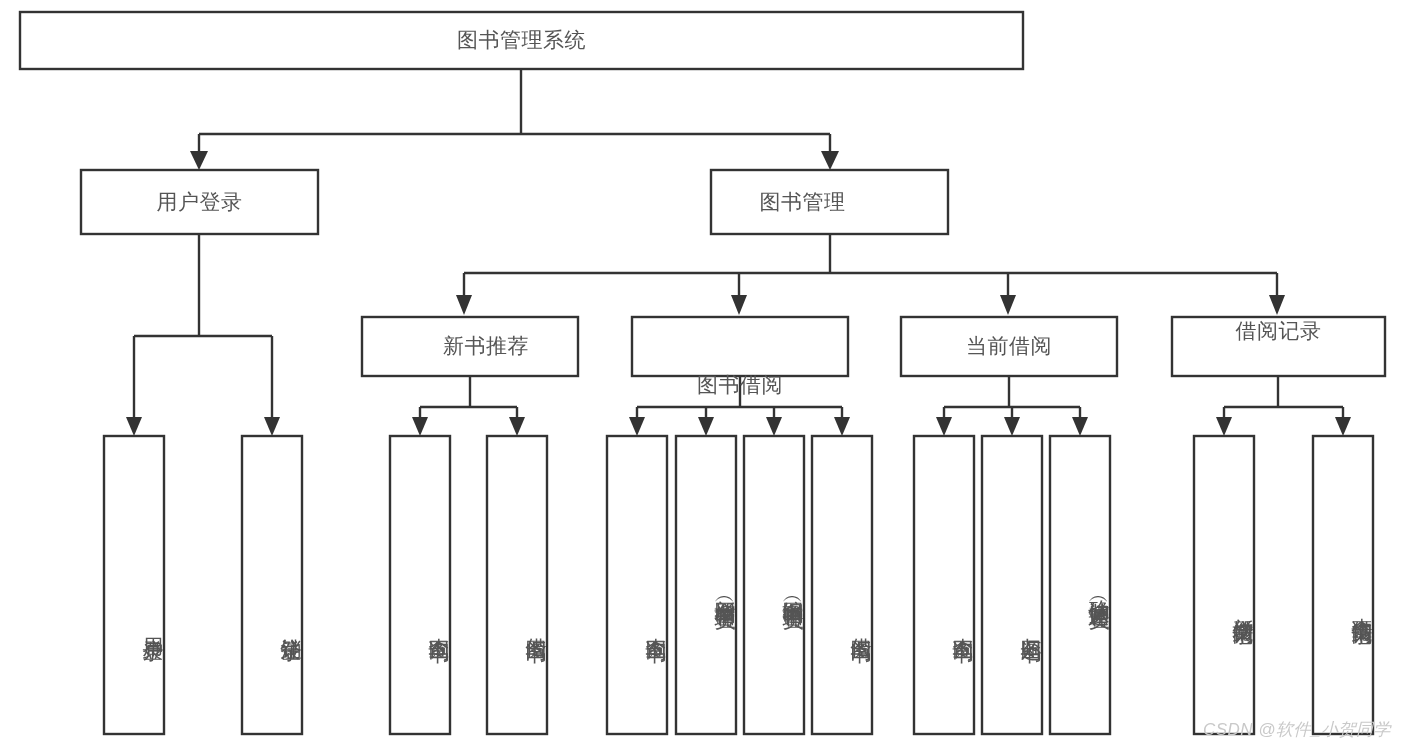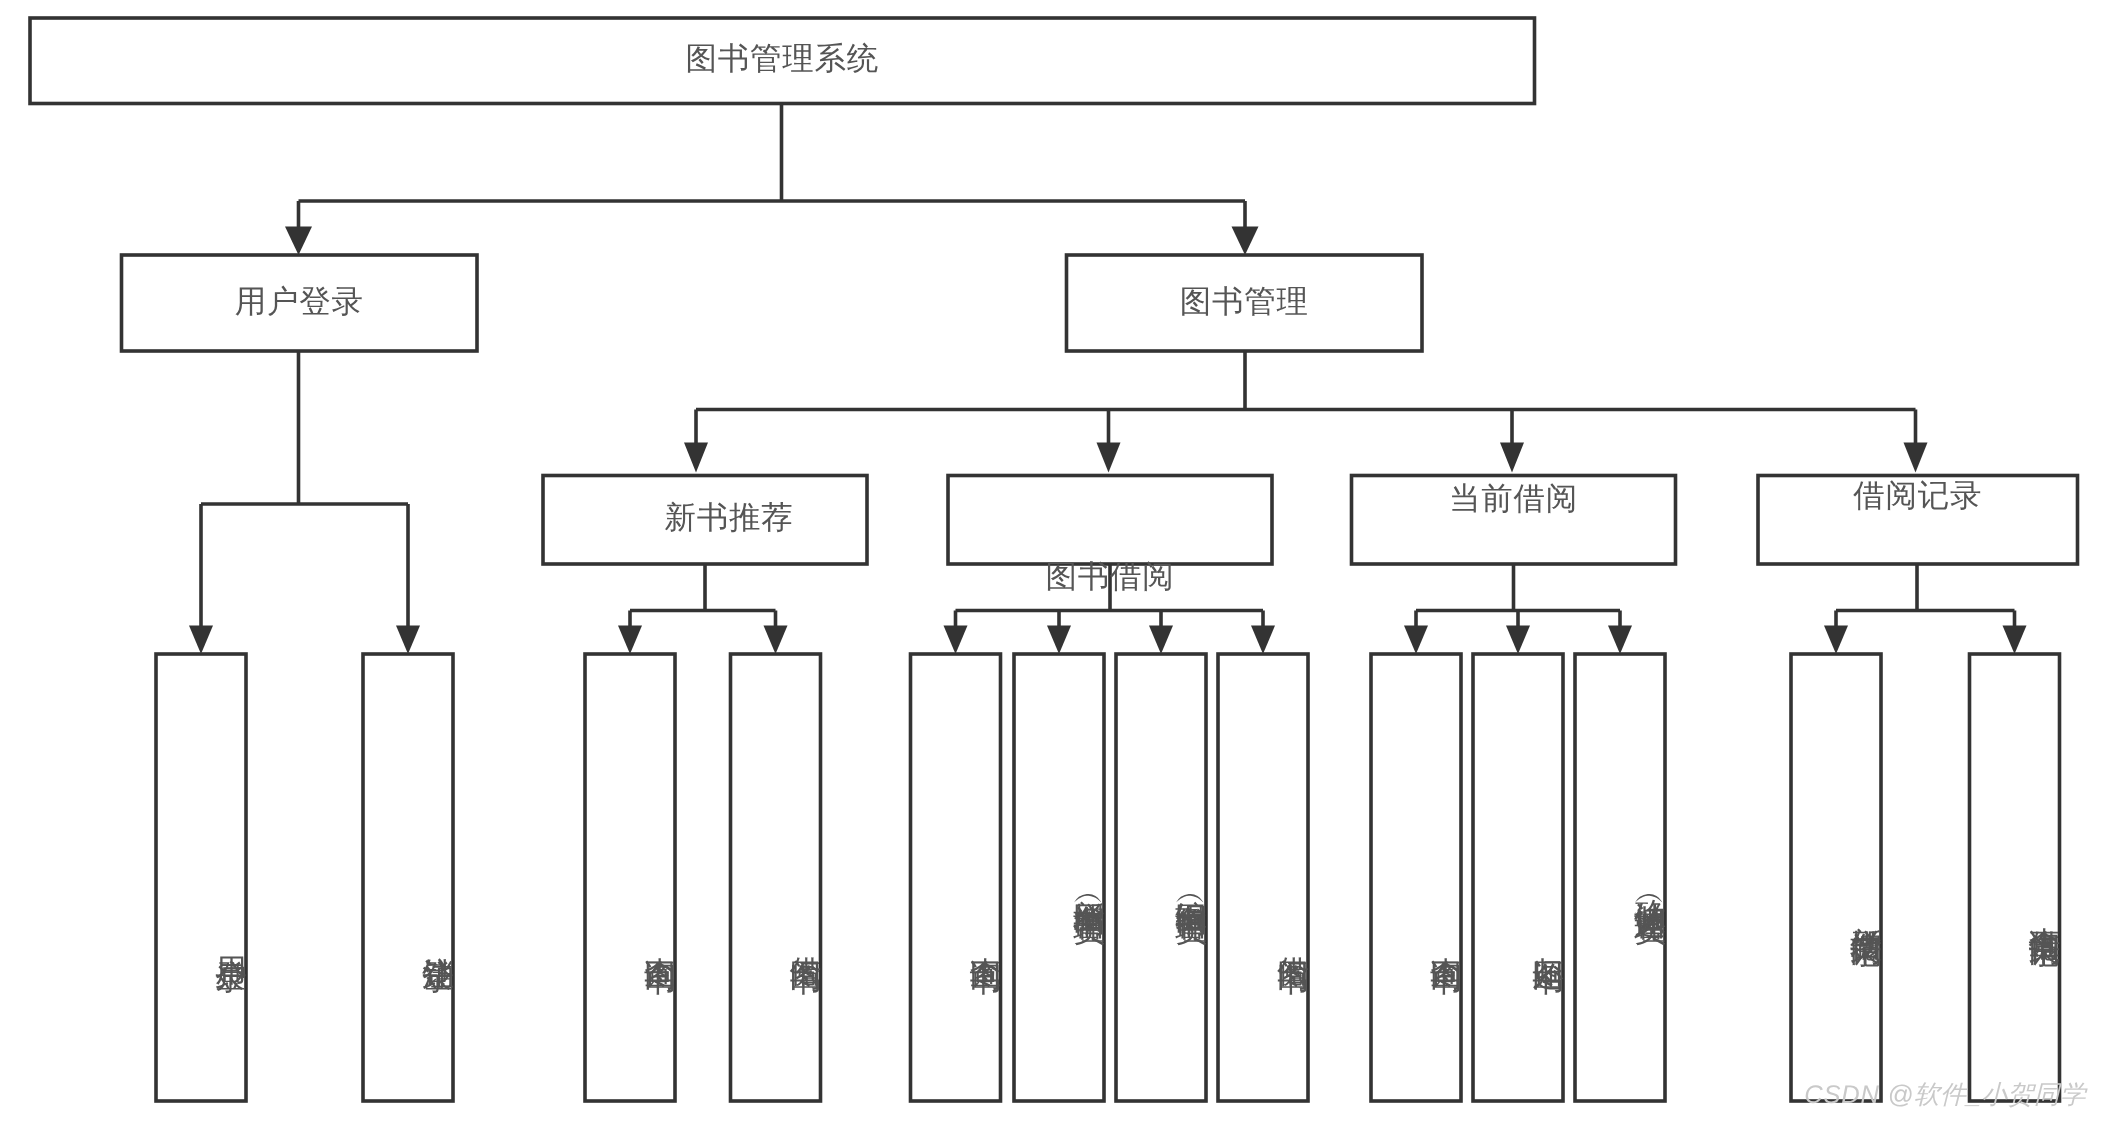--- a/index.html
+++ b/index.html
@@ -171,25 +171,25 @@
     <rect class="node-rect" x="982" y="436" width="60" height="298"></rect>
     <rect class="node-rect" x="1050" y="436" width="60" height="298"></rect>
 
     <rect class="node-rect" x="1194" y="436" width="60" height="298"></rect>
     <rect class="node-rect" x="1313" y="436" width="60" height="298"></rect>
   </svg>
 
   <div class="node-label horiz" style="left:20px; top:12px; width:1003px; height:57px;">图书管理系统</div>
 
   <div class="node-label horiz" style="left:81px; top:170px; width:237px; height:64px;">用户登录</div>
-  <div class="node-label horiz" style="left:711px; top:170px; width:237px; height:64px;">图书管理</div>
+  <div class="node-label horiz" style="left:684px; top:170px; width:237px; height:64px;">图书管理</div>
 
   <div class="node-label horiz" style="left:362px; top:317px; width:216px; height:59px;padding-left:32px;">新书推荐</div>
   <div class="node-label horiz" style="left:632px; top:316px; width:216px; height:59px;margin-top:40px;">图书借阅</div>
-  <div class="node-label horiz" style="left:901px; top:304px; width:216px; height:59px;">当前借阅</div>
+  <div class="node-label horiz" style="left:901px; top:317px; width:216px; height:59px;">当前借阅</div>
   <div class="node-label horiz" style="left:1172px; top:302px; width:213px; height:59px;">借阅记录</div>
 
   <div class="node-label vert" style="left:104px; top:508px; width:60px; height:226px;">用户登录</div>
   <div class="node-label vert" style="left:242px; top:508px; width:60px; height:226px;">注销登录</div>
 
   <div class="node-label vert" style="left:390px; top:508px; width:60px; height:226px;">查询图书</div>
   <div class="node-label vert" style="left:487px; top:508px; width:60px; height:226px;">借阅图书</div>
 
   <div class="node-label vert" style="left:607px; top:508px; width:60px; height:226px;">查询图书</div>
   <div class="node-label vert" style="left:676px; top:440px; width:60px; height:294px;">新增图书（管理员）</div>

